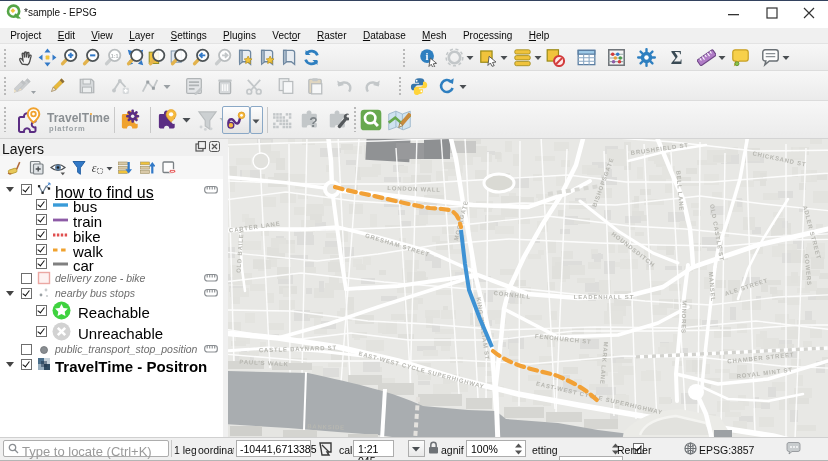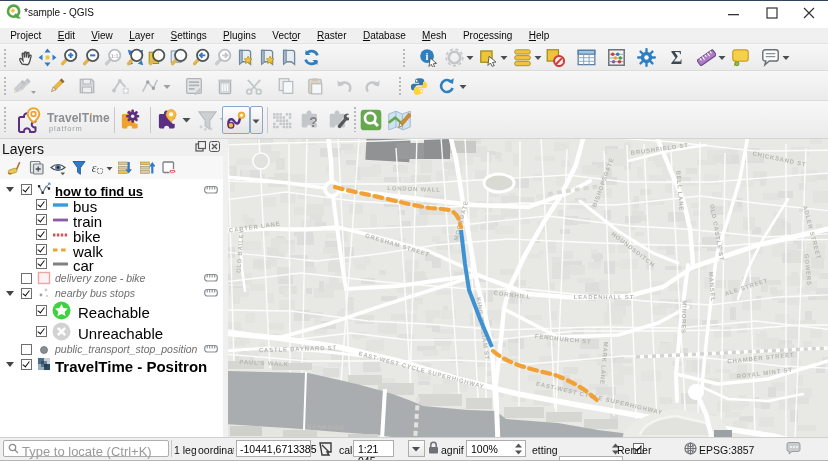--- a/index.html
+++ b/index.html
@@ -13,21 +13,21 @@
 .ilbl{position:absolute;font-size:10.5px;font-style:italic;color:#6e6e6e;white-space:nowrap}
 .sbox{position:absolute;background:#fff;border:1px solid #adadad;font-size:10.5px;color:#000}
 .sblbl{position:absolute;font-size:10.5px;color:#111;white-space:nowrap;overflow:hidden}
 </style></head><body>
 <div class="abs" style="left:0;top:0;width:828px;height:28px;background:#ffffff;border-top:1px solid #33425e"></div>
 <svg style="position:absolute;left:6px;top:4px" width="16" height="16" viewBox="0 0 16 16">
     <circle cx="7.6" cy="7.2" r="5.6" fill="none" stroke="#55a546" stroke-width="2.6"></circle>
     <path d="M9.8,9.2 L15,14.6 H11.2 L7.8,11.2 z" fill="#55a546"></path>
     <rect x="5.2" y="5" width="3.4" height="3.4" fill="#f0c33c" transform="rotate(45 6.9 6.7)"></rect>
   </svg>
-<div class="abs" style="left:24px;top:7px;font-size:10px;color:#111">*sample - QGIS</div>
+<div class="abs" style="left:24px;top:7px;font-size:10px;color:#111">*sample - EPSG</div>
 <svg style="position:absolute;left:728px;top:10px" width="12" height="10" viewBox="0 0 12 10">
     <rect x="0" y="4" width="11" height="1.3" fill="#333"></rect>
   </svg>
 <svg style="position:absolute;left:766px;top:7px" width="12" height="12" viewBox="0 0 12 12">
     <rect x="1" y="1" width="10" height="10" fill="none" stroke="#333" stroke-width="1.2"></rect>
   </svg>
 <svg style="position:absolute;left:803px;top:7px" width="12" height="12" viewBox="0 0 12 12">
     <path d="M1,1 L11,11 M11,1 L1,11" stroke="#333" stroke-width="1.2"></path>
   </svg>
 <div class="abs" style="left:0;top:28px;width:828px;height:16px;background:#f0f0f0;border-bottom:1px solid #e3e3e3"></div>
@@ -292,21 +292,21 @@
 <div class="grip" style="left:3px;top:106px;height:26px"></div>
 <svg style="position:absolute;left:16px;top:106px" width="28" height="28" viewBox="0 0 28 28">
     <path d="M4.5,10 h3.6 a3,3 0 1 1 5.8,0 h4.1 a1.5,1.5 0 0 1 1.5,1.5 v3 a3,3 0 1 0 0,5.8 v3.2 a1.5,1.5 0 0 1 -1.5,1.5 h-4.1 a3,3 0 1 0 -5.8,0 H4.5 a1.5,1.5 0 0 1 -1.5,-1.5 V11.5 a1.5,1.5 0 0 1 1.5,-1.5 z" fill="none" stroke="#5b2d83" stroke-width="2" stroke-linejoin="round" transform="translate(0,1)"></path>
     <g transform="translate(17.5,9)">
       <path d="M0,-6.8 a5.8,5.8 0 0 1 5.8,5.8 c0,3.5 -5.8,8.6 -5.8,8.6 s-5.8,-5.1 -5.8,-8.6 a5.8,5.8 0 0 1 5.8,-5.8 z" fill="#fff" stroke="#f0a22e" stroke-width="2"></path>
       <circle cy="-1" r="2.3" fill="none" stroke="#f0a22e" stroke-width="1.8"></circle>
     </g>
   </svg>
 <div class="abs" style="left:47px;top:111px;font-size:12px;font-weight:bold;color:#8a8f93">TravelTıme</div>
 <div class="abs" style="left:90px;top:112.5px;width:2.4px;height:2.4px;border-radius:50%;background:#f0a22e"></div>
-<div class="abs" style="left:49px;top:124px;font-size:7.5px;font-weight:normal;color:#9aa0a4;letter-spacing:0.8px">platform</div>
+<div class="abs" style="left:49px;top:124px;font-size:7.5px;font-weight:bold;color:#9aa0a4;letter-spacing:0.8px">platform</div>
 <div class="sep" style="left:114px;top:107px;height:26px"></div>
 <svg style="position:absolute;left:119px;top:109px" width="23" height="23" viewBox="0 0 16 16">
     <path d="M3,5 h2.6 a1.8,1.8 0 1 1 3.4,0 H12 a1,1 0 0 1 1,1 v2.4 a1.8,1.8 0 1 0 0,3.4 V14 a1,1 0 0 1 -1,1 H9.2 a1.8,1.8 0 1 0 -3.6,0 H3 a1,1 0 0 1 -1,-1 V6 a1,1 0 0 1 1,-1 z" fill="#f0a22e" transform="translate(0,-1.5)"></path>
     <g transform="translate(9.5,5)">
       <rect x="-0.9" y="-4.6" width="1.8" height="2.6" rx="0.7" fill="#5b2d83" transform="rotate(0)"></rect>
       <rect x="-0.9" y="-4.6" width="1.8" height="2.6" rx="0.7" fill="#5b2d83" transform="rotate(45)"></rect>
       <rect x="-0.9" y="-4.6" width="1.8" height="2.6" rx="0.7" fill="#5b2d83" transform="rotate(90)"></rect>
       <rect x="-0.9" y="-4.6" width="1.8" height="2.6" rx="0.7" fill="#5b2d83" transform="rotate(135)"></rect>
       <rect x="-0.9" y="-4.6" width="1.8" height="2.6" rx="0.7" fill="#5b2d83" transform="rotate(180)"></rect>
       <rect x="-0.9" y="-4.6" width="1.8" height="2.6" rx="0.7" fill="#5b2d83" transform="rotate(225)"></rect>
@@ -460,21 +460,21 @@
 <div class="abs" style="left:0;top:179px;width:223px;height:258px;background:#fff"></div>
 <div class="ex" style="left:6px;top:187px"></div>
 <div class="cb c" style="left:21px;top:184px"></div>
 <svg style="position:absolute;left:37px;top:182px" width="15" height="15" viewBox="0 0 16 16">
     <path d="M2.2,4.5 L6,11.5 9.8,4.5 12.8,7" fill="none" stroke="#6b7f93" stroke-width="1.3"></path>
     <rect x="1" y="3.3" width="2.4" height="2.4" fill="#222"></rect>
     <rect x="4.8" y="10.3" width="2.4" height="2.4" fill="#222"></rect>
     <rect x="11.6" y="5.8" width="2.4" height="2.4" fill="#222"></rect>
     <path d="M11,4 l2.8-2.8 m0,2.2 v-2.2 h-2.2" stroke="#3279c7" stroke-width="1" fill="none"></path>
   </svg>
-<div class="lbl" style="left:55px;top:184px;font-size:13px;font-weight:bold;text-decoration:underline">how to find us</div>
+<div class="lbl" style="left:55px;top:184px;font-size:16px;font-weight:normal;text-decoration:underline">how to find us</div>
 <svg style="position:absolute;left:204px;top:184px" width="14" height="11" viewBox="0 0 14 11">
     <rect x="0.7" y="2.5" width="12.6" height="6.5" rx="2.6" fill="none" stroke="#8a8e92" stroke-width="1.2"></rect>
     <path d="M3.2,2.8 v2.6 M5.7,2.8 v2.6 M8.2,2.8 v2.6 M10.7,2.8 v2.6" stroke="#8a8e92" stroke-width="1.1"></path>
   </svg>
 <div class="cb c" style="left:36px;top:199px"></div>
 <svg style="position:absolute;left:52px;top:202px" width="17" height="6" viewBox="0 0 17 6">
     <line x1="1" y1="3" x2="16" y2="3" stroke="#399bd8" stroke-width="3.4"></line>
   </svg>
 <div class="lbl" style="left:73px;top:198px">bus</div>
 <div class="cb c" style="left:36px;top:214px"></div>

